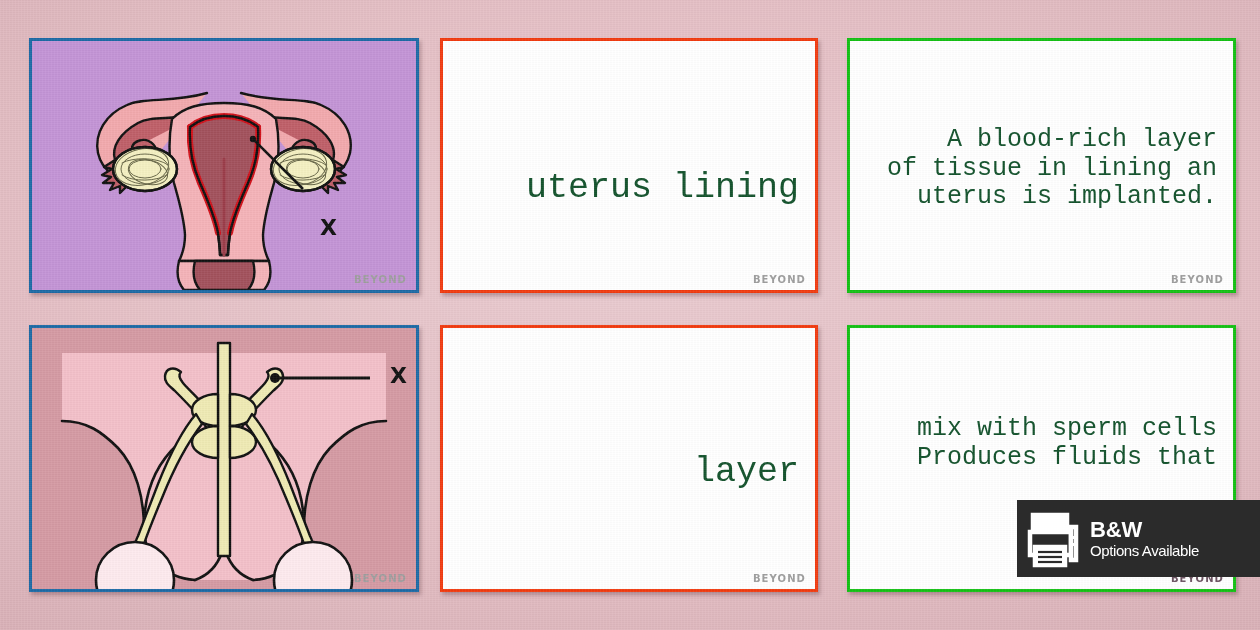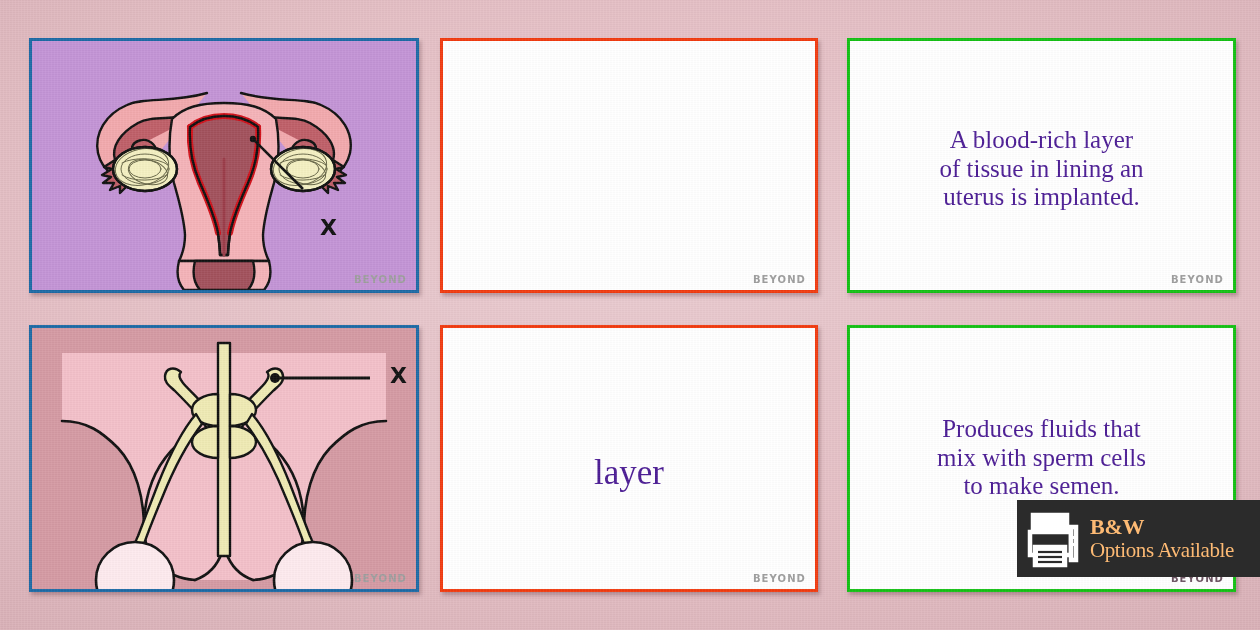--- a/index.html
+++ b/index.html
@@ -63,23 +63,23 @@
     color: #9e9e9e;
     user-select: none;
   }
   .beyond.on-dark { color: #6b5260; }
 
   
   .card-text {
     position: absolute;
     left: 0;
     right: 0;
-    text-align: center;
-    color: #4c1d95;
-    font-family: Liberation Serif, serif;
+    text-align: right;
+    color: #14532d;
+    font-family: Liberation Mono, monospace;
     font-weight: 400;
     line-height: 1.14;
     padding: 0 16px;
     box-sizing: border-box;
   }
   .word { font-size: 35px; }
   .def  { font-size: 25px; }
 
   .word-1 { top: 128px; }
   .word-2 { top: 125px; }
@@ -96,26 +96,26 @@
     background: #2b2b2b;
     display: flex;
     align-items: center;
     gap: 9px;
     padding-left: 10px;
     box-sizing: border-box;
     z-index: 40;
   }
   #bw-badge .printer { flex: 0 0 auto; margin-top: 2px; }
   #bw-badge .labels {
-    color: #fdba74;
-    font-family: Liberation Serif, serif;
+    color: #ffffff;
+    font-family: Liberation Sans, sans-serif;
     line-height: 1.02;
   }
   #bw-badge .bw-line1 { font-size: 22px; font-weight: 700; letter-spacing: -0.2px; }
-  #bw-badge .bw-line2 { font-size: 21px; font-weight: 400; letter-spacing: -0.4px; margin-top: 2px; }
+  #bw-badge .bw-line2 { font-size: 15px; font-weight: 400; letter-spacing: -0.4px; margin-top: 2px; }
 
   svg { display: block; }
 </style>
 </head>
 <body>
 
 <div id="page">
 
   <div class="card card-blue r1 c1">
     <svg width="100%" height="100%" viewBox="0 0 384 249" preserveAspectRatio="none">
@@ -187,20 +187,21 @@
 
       <line x1="221" y1="98" x2="271" y2="148" stroke="#111111" stroke-width="2.6"></line>
       <circle cx="221" cy="98" r="3.2" fill="#111111"></circle>
     </svg>
     <div style="position:absolute; left:288px; top:174px; font-size:22px; font-weight:700; color:#111;
                 font-family:'DejaVu Sans', sans-serif;">X</div>
     <div class="beyond">BEYOND</div>
   </div>
 
   <div class="card card-red r1 c2">
+    <div class="card-text word word-1">uterus lining</div>
     <div class="beyond">BEYOND</div>
   </div>
 
   <div class="card card-green r1 c3">
     <div class="card-text def def-1">
       <div>A blood-rich layer</div>
       <div>of tissue in lining an</div>
       <div>uterus is implanted.</div>
     </div>
     <div class="beyond">BEYOND</div>
@@ -279,23 +280,22 @@
     <div class="beyond">BEYOND</div>
   </div>
 
   <div class="card card-red r2 c2">
     <div class="card-text word word-2">layer</div>
     <div class="beyond">BEYOND</div>
   </div>
 
   <div class="card card-green r2 c3">
     <div class="card-text def def-2">
+      <div>mix with sperm cells</div>
       <div>Produces fluids that</div>
-      <div>mix with sperm cells</div>
-      <div>to make semen.</div>
     </div>
     <div class="beyond on-dark">BEYOND</div>
   </div>
 
   <div id="bw-badge">
     <span class="printer">
       <svg width="54" height="57" viewBox="0 0 54 57" aria-hidden="true">
         <g stroke="#ffffff" stroke-width="4.5" stroke-linejoin="miter" fill="#2b2b2b">
 
           <path d="M6 4 H40 V19 H6 Z" fill="#ffffff"></path>

